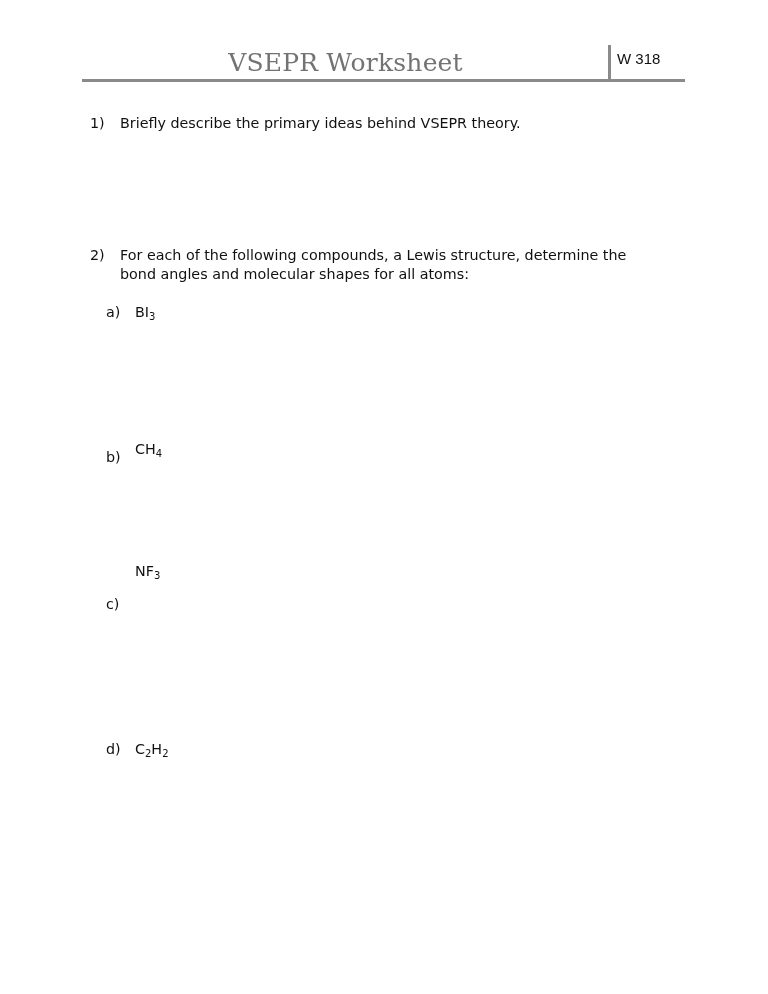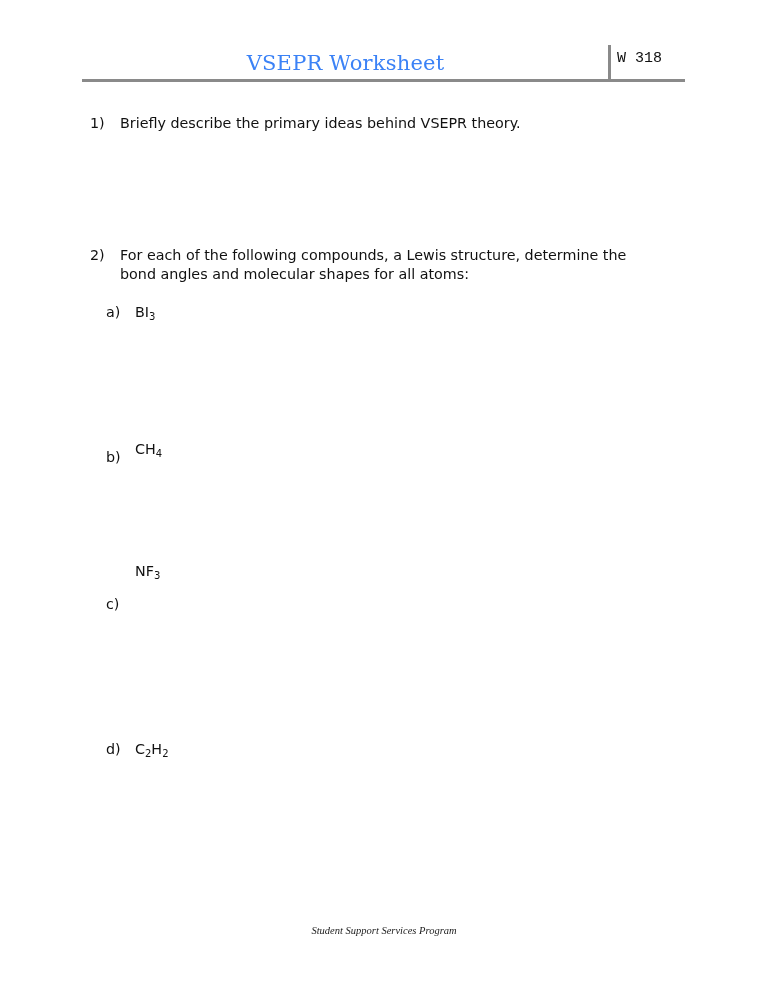--- a/index.html
+++ b/index.html
@@ -14,30 +14,30 @@
       overflow: hidden;
       color: #000;
     }
     .header-title {
       position: absolute;
       left: 82px;
       width: 527px;
       top: 48px;
       text-align: center;
       font-family: "DejaVu Serif", "Liberation Serif", serif;
-      font-size: 21px;
+      font-size: 25px;
       letter-spacing: 0.2px;
       line-height: 30px;
-      color: #3b82f6;
+      color: #737373;
     }
     .header-code {
       position: absolute;
       left: 617px;
       top: 50px;
-      font-family: Liberation Mono, monospace;
+      font-family: Liberation Sans, sans-serif;
       font-size: 15px;
       color: #111;
     }
     .header-vrule {
       position: absolute;
       left: 608px;
       top: 45px;
       width: 3px;
       height: 37px;
       background: #8a8a8a;
@@ -126,14 +126,13 @@
     <div class="q sub-formula" style="top:562px">NF<sub>3</sub></div>
   </div>
 
   <div>
     <div class="q sub-letter" style="top:740px">d)</div>
     <div class="q sub-formula" style="top:740px">C<sub>2</sub>H<sub>2</sub></div>
   </div>
 </div>
 
 <div class="footer">
-  <div>Student Support Services Program</div>
 </div>
 
 </body></html>

